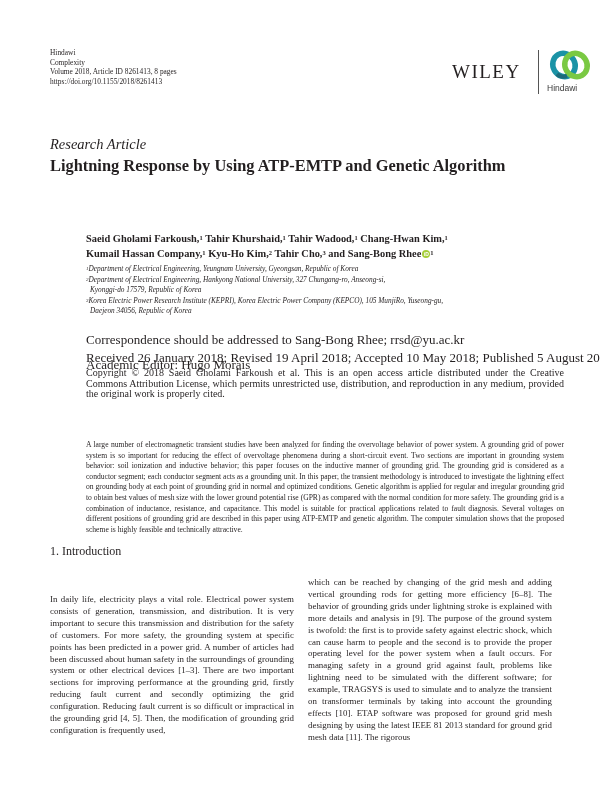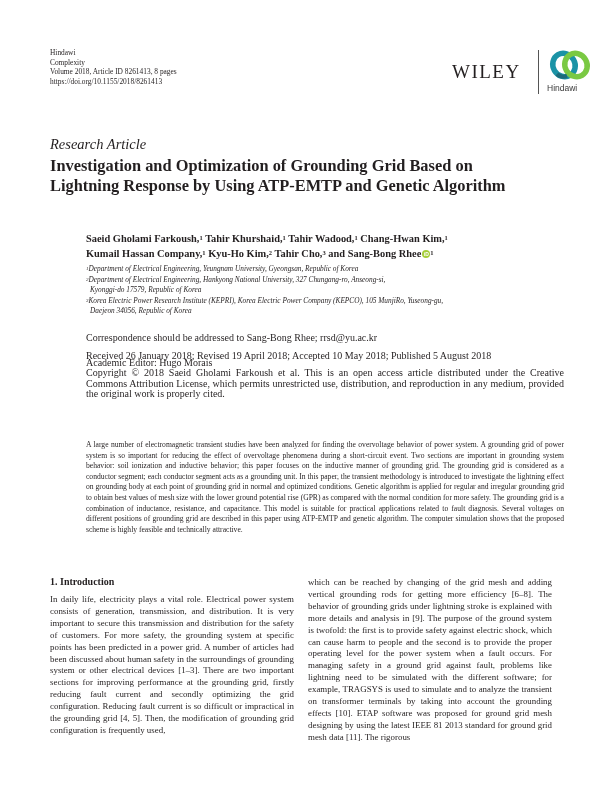--- a/index.html
+++ b/index.html
@@ -12,24 +12,24 @@
   .hindawi-mark { position: absolute; left: 96px; top: 2px; width: 44px; height: 34px; }
   .hindawi-word { position: absolute; left: 95px; top: 37px; font-family: "Liberation Sans", sans-serif; font-size: 8.5px; color: #3a3a3a; }
   .article-type { position: absolute; left: 50px; top: 136px; font-style: italic; font-size: 14.5px; color: #231f20; }
   .title { position: absolute; left: 50px; top: 156px; width: 520px; font-weight: bold; font-size: 16.4px; line-height: 20px; color: #231f20; }
   .authors { position: absolute; left: 86px; top: 231px; width: 480px; font-weight: bold; font-size: 10.4px; line-height: 15px; color: #231f20; }
   .authors sup { font-size: 6.5px; font-weight: bold; vertical-align: top; position: relative; top: -1px; }
   .orcid { display: inline-block; width: 8px; height: 8px; border-radius: 50%; background: #a6ce39; vertical-align: middle; margin-left: 1px; position: relative; top: -1px; color: #fff; font-family: "Liberation Sans", sans-serif; font-size: 5px; line-height: 8px; text-align: center; font-weight: bold; }
   .affils { position: absolute; left: 86px; top: 264px; width: 480px; font-style: italic; font-size: 7.3px; line-height: 10.6px; color: #231f20; }
   .affils sup { font-size: 5px; vertical-align: top; }
   .affils .indent { padding-left: 4px; }
-  .meta-line { position: absolute; left: 86px; font-size: 10px; color: #231f20; white-space: nowrap; }
+  .meta-line { position: absolute; left: 86px; font-size: 13px; color: #231f20; white-space: nowrap; }
   .copyright { position: absolute; left: 86px; top: 368px; width: 478px; font-size: 10px; line-height: 10.6px; text-align: justify; color: #231f20; }
   .abstract { position: absolute; left: 86px; top: 440px; width: 478px; font-size: 7.6px; line-height: 10.6px; text-align: justify; color: #231f20; }
-  .section-heading { position: absolute; left: 50px; top: 576px; font-weight: bold; font-size: 10px; color: #231f20; }
+  .section-heading { position: absolute; left: 50px; top: 544px; font-weight: normal; font-size: 12px; color: #231f20; }
   .col { position: absolute; top: 594px; width: 244px; font-size: 8.9px; line-height: 11.9px; text-align: justify; color: #231f20; }
   .col-left { left: 50px; }
   .col-right { left: 308px; top: 577px; }
   p { margin: 0; }
 </style>
 </head>
 <body>
 
 <div class="journal-meta">
   <div>Hindawi</div>
@@ -45,21 +45,20 @@
     <ellipse cx="16" cy="17" rx="11" ry="12" transform="rotate(-30 16 17)" fill="none" stroke="#1b93a6" stroke-width="5.5"></ellipse>
     <ellipse cx="28" cy="17" rx="11" ry="12" transform="rotate(-30 28 17)" fill="none" stroke="#7ac943" stroke-width="5.5"></ellipse>
     <path d="M9 26 Q13 30 19 28" fill="none" stroke="#1d6b7a" stroke-width="4"></path>
   </svg>
   <div class="hindawi-word">Hindawi</div>
 </div>
 
 <div class="article-type">Research Article</div>
 
 <div class="title">
-  <div>Investigation and Optimization of Grounding Grid Based on</div>
   <div>Lightning Response by Using ATP-EMTP and Genetic Algorithm</div>
 </div>
 
 <div class="authors">
   <div>
     <span>Saeid Gholami Farkoush,</span><sup>1</sup>
     <span>Tahir Khurshaid,</span><sup>1</sup>
     <span>Tahir Wadood,</span><sup>1</sup>
     <span>Chang-Hwan Kim,</span><sup>1</sup>
   </div>

